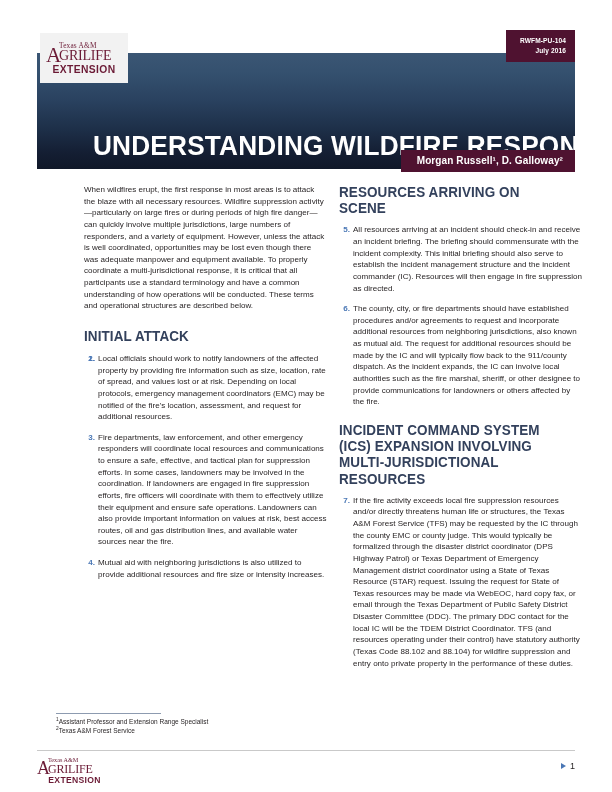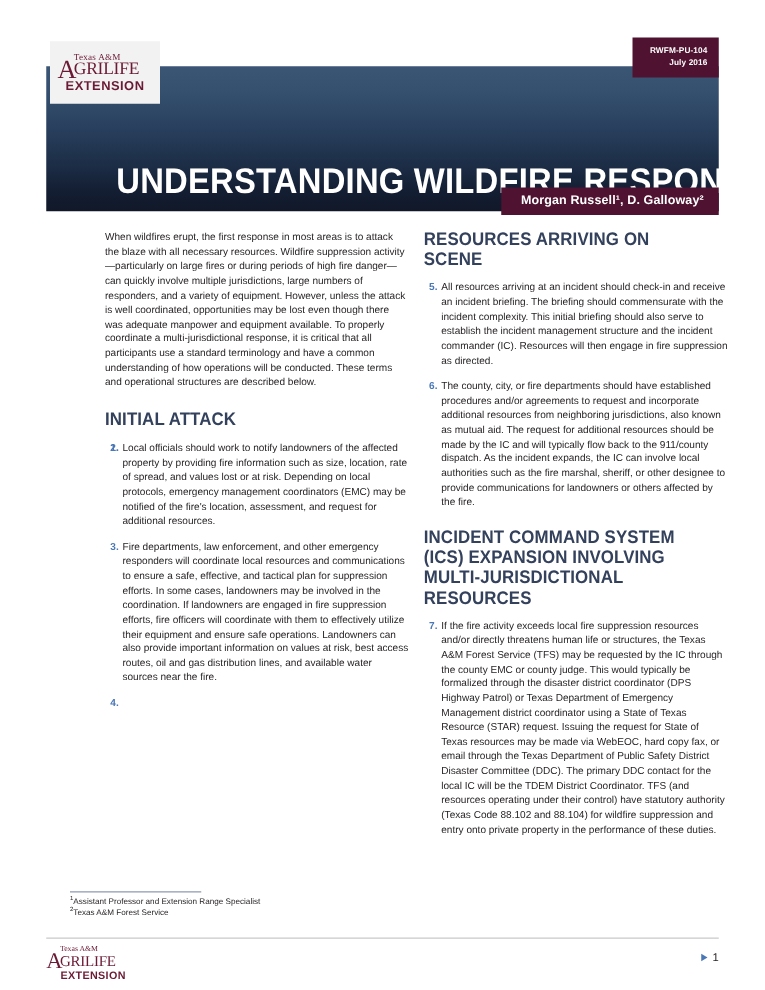--- a/index.html
+++ b/index.html
@@ -294,20 +294,21 @@
     <li>
       <span class="num">2.</span>
       <span>Local officials should work to notify landowners of the affected property by providing fire information such as size, location, rate of spread, and values lost or at risk. Depending on local protocols, emergency management coordinators (EMC) may be notified of the fire's location, assessment, and request for additional resources.</span>
     </li>
     <li>
       <span class="num">3.</span>
       <span>Fire departments, law enforcement, and other emergency responders will coordinate local resources and communications to ensure a safe, effective, and tactical plan for suppression efforts. In some cases, landowners may be involved in the coordination. If landowners are engaged in fire suppression efforts, fire officers will coordinate with them to effectively utilize their equipment and ensure safe operations. Landowners can also provide important information on values at risk, best access routes, oil and gas distribution lines, and available water sources near the fire.</span>
     </li>
     <li>
       <span class="num">4.</span>
+      <span>Mutual aid with neighboring jurisdictions is also utilized to provide additional resources and fire size or intensity increases.</span>
     </li>
   </ol>
 </div>
 
 <div class="col col-right">
   <h2 class="section">RESOURCES ARRIVING ON SCENE</h2>
   <ol class="numlist">
     <li>
       <span class="num">5.</span>
       <span>All resources arriving at an incident should check-in and receive an incident briefing. The briefing should commensurate with the incident complexity. This initial briefing should also serve to establish the incident management structure and the incident commander (IC). Resources will then engage in fire suppression as directed.</span>

